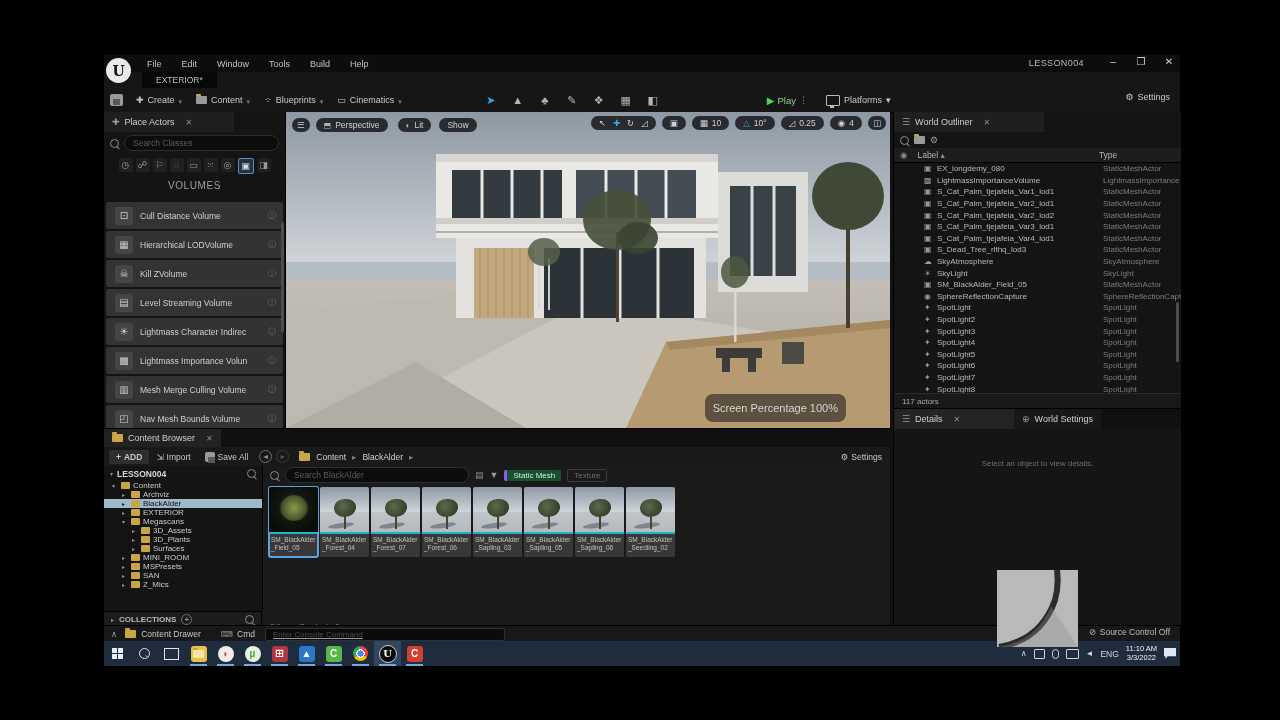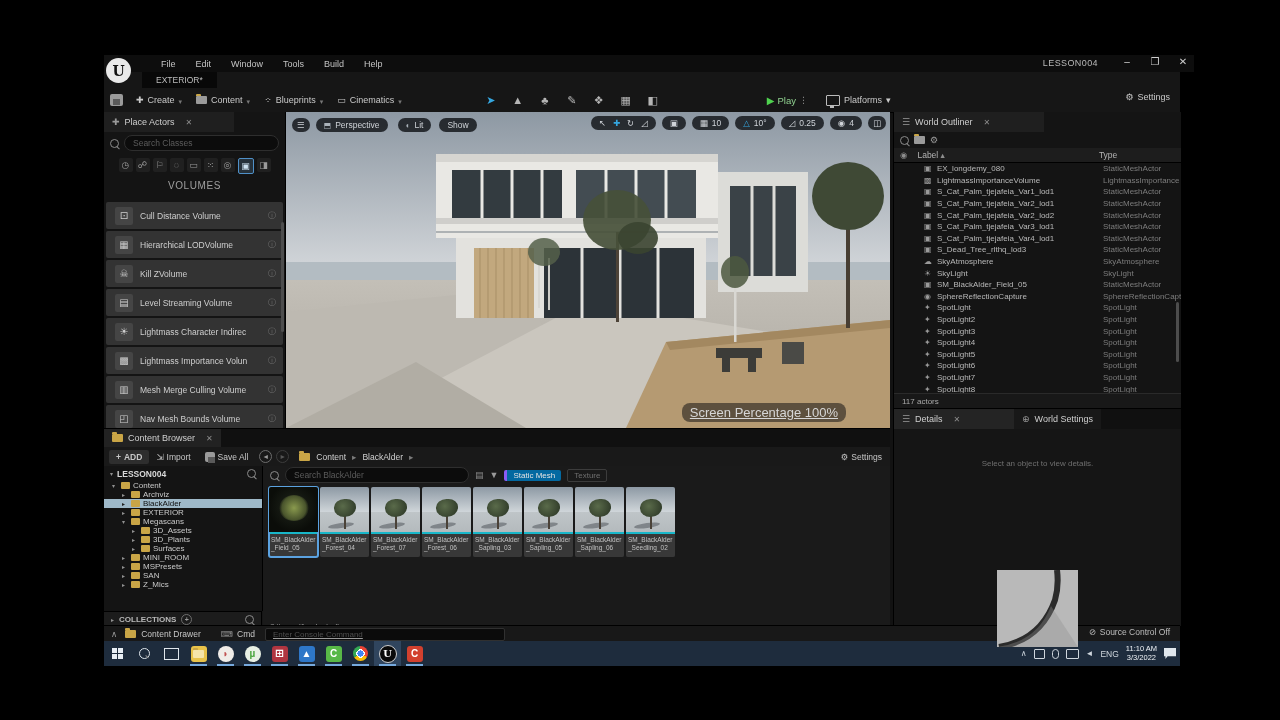--- a/index.html
+++ b/index.html
@@ -1,20 +1,20 @@
 <!DOCTYPE html>
 <html><head>
 <meta charset="utf-8">
 <style>
   html,body{margin:0;padding:0;background:#000;width:1280px;height:720px;overflow:hidden;
     font-family:"Liberation Sans","DejaVu Sans",sans-serif;-webkit-font-smoothing:antialiased;}
   .stage{position:relative;width:1280px;height:720px;background:#000;}
   .app{position:absolute;left:104px;top:55px;width:1076px;height:611px;background:#121212;color:#c8c8c8;font-size:9px;}
   
-  .titlebar{position:absolute;left:14px;top:0;width:1076px;height:17px;background:#0d0d0d;display:flex;align-items:center;}
+  .titlebar{position:absolute;left:0;top:0;width:1076px;height:17px;background:#0d0d0d;display:flex;align-items:center;}
   .menus{display:flex;gap:2px;margin-left:34px;}
   .menu-item{padding:2px 9px;color:#c3c3c3;font-size:9px;}
   .proj{position:absolute;right:96px;top:3px;color:#b9b9b9;font-size:9px;letter-spacing:.4px;}
   .winbtns{position:absolute;right:4px;top:1px;display:flex;gap:14px;color:#cfcfcf;font-size:10px;}
   .winbtns span{width:14px;text-align:center;}
   .logo{position:absolute;left:2px;top:3px;width:25px;height:25px;border-radius:50%;background:#e9e9e9;color:#111;
     display:flex;align-items:center;justify-content:center;font-weight:bold;font-size:14px;z-index:5;font-family:"DejaVu Serif",serif;}
   .tabrow{position:absolute;left:0;top:17px;width:1076px;height:16px;background:#161616;}
   .leveltab{position:absolute;left:38px;top:0;height:16px;padding:0 14px;background:#080808;color:#bdbdbd;
     display:flex;align-items:center;font-size:8.5px;}
@@ -56,21 +56,21 @@
   .vscroll{position:absolute;right:1px;width:3px;background:#4d4d4d;border-radius:2px;}
   
   .viewport{position:absolute;left:182px;top:57px;width:604px;height:316px;overflow:hidden;background:#9aa3ab;}
   .vp-toolbar{position:absolute;left:0;top:4px;width:604px;height:18px;display:flex;align-items:center;z-index:3;}
   .pill{display:flex;align-items:center;gap:4px;background:rgba(16,18,22,.82);border-radius:9px;color:#cfd3d8;
     font-size:8.5px;padding:2px 8px;margin-left:6px;}
   .pill .ic{font-size:8px;color:#aab2ba;}
   .vp-right{position:absolute;right:4px;top:4px;display:flex;align-items:center;z-index:3;}
   .blue{color:#35a7e0;}
   .screenpct{position:absolute;right:44px;bottom:6px;background:rgba(20,20,20,.55);border-radius:8px;
-    padding:2px 8px;color:#d6d6d6;font-size:13px;z-index:3;text-decoration:underline;}
+    padding:8px 8px;color:#d6d6d6;font-size:11px;z-index:3;}
   
   .outliner{position:absolute;left:789px;top:57px;width:287px;height:296px;background:#141414;border-left:1px solid #000;}
   .out-search{margin:3px 6px;display:flex;align-items:center;gap:5px;}
   .out-head{display:flex;align-items:center;height:14px;background:#1d1d1d;color:#b5b5b5;font-size:8.5px;padding:0 6px;border-bottom:1px solid #000;}
   .orow{display:flex;align-items:center;height:11.6px;font-size:8px;color:#b9b9b9;padding-left:30px;white-space:nowrap;}
   .orow .g{width:13px;color:#9a9a9a;font-size:8px;flex:none;}
   .orow .lab{width:166px;overflow:hidden;text-overflow:ellipsis;flex:none;}
   .orow .typ{color:#7d7d7d;overflow:hidden;}
   .out-foot{position:absolute;left:0;bottom:0;width:100%;height:15px;border-top:1px solid #2a2a2a;background:#181818;
     display:flex;align-items:center;padding-left:8px;color:#a9a9a9;font-size:8px;box-sizing:border-box;}
@@ -98,21 +98,21 @@
   .trow .fold{width:9px;height:6.5px;background:#c9a546;border-radius:1px;flex:none;}
   .trow.d0{padding-left:8px;} .trow.d1{padding-left:18px;} .trow.d2{padding-left:28px;}
   .trow.sel{background:#9fb9c9;color:#0d0d0d;}
   .trow.sel .arr{color:#222;}
   .collections{position:absolute;left:0;top:182px;width:158px;height:15px;background:#1c1c1c;border-top:1px solid #000;border-right:1px solid #000;
     display:flex;align-items:center;gap:5px;padding:0 7px;color:#b9b9b9;font-size:8px;font-weight:bold;box-sizing:border-box;}
   
   .assets{position:absolute;left:159px;top:37px;width:627px;height:160px;background:#1a1a1a;}
   .filterrow{display:flex;align-items:center;height:18px;padding-left:7px;gap:6px;}
   .chip{font-size:8px;padding:1px 6px;border-radius:2px;}
-  .chip.sm{background:#0369a1;color:#e2e2e2;border-left:3px solid #8b5cf6;}
+  .chip.sm{background:#14532d;color:#e2e2e2;border-left:3px solid #8b5cf6;}
   .chip.tex{border:1px solid #3c3c3c;color:#6f6f6f;}
   .grid{display:flex;gap:2px;padding:3px 0 0 6px;}
   .tile{width:49px;height:70px;background:#2e2e2e;border-radius:2px;overflow:hidden;flex:none;position:relative;}
   .tile .thumb{height:45px;background:linear-gradient(#8d99a4 0%,#cfd5d9 55%,#bfc5c8 56%,#b4babd 100%);position:relative;}
   .tile .blob{position:absolute;left:50%;top:12px;width:22px;height:18px;margin-left:-11px;border-radius:50% 45% 55% 50%;
     background:radial-gradient(circle at 40% 40%, #5a6b4a, #36422e 70%);}
   .tile .trunk{position:absolute;left:50%;top:26px;width:2px;height:16px;margin-left:-1px;background:#4a4238;}
   .tile .shadow{position:absolute;left:8px;top:36px;width:26px;height:5px;border-radius:50%;background:rgba(60,65,70,.45);transform:rotate(-8deg);}
   .tile .lbl{border-top:2px solid #18b7c9;background:#383838;height:23px;padding:2px 2px 0 2px;color:#c2c2c2;font-size:6.5px;line-height:7.5px;}
   .tile.sel{outline:2px solid #5ba2e0;outline-offset:-1px;}

